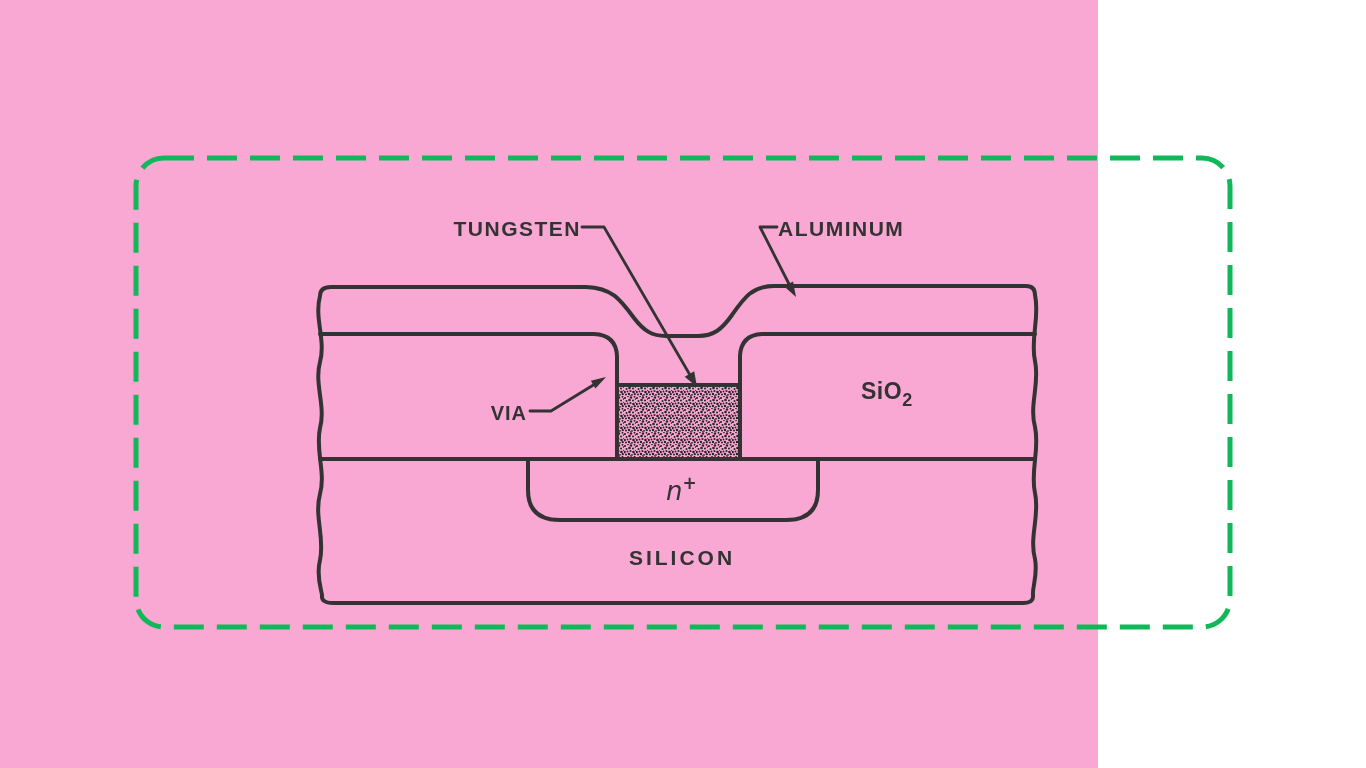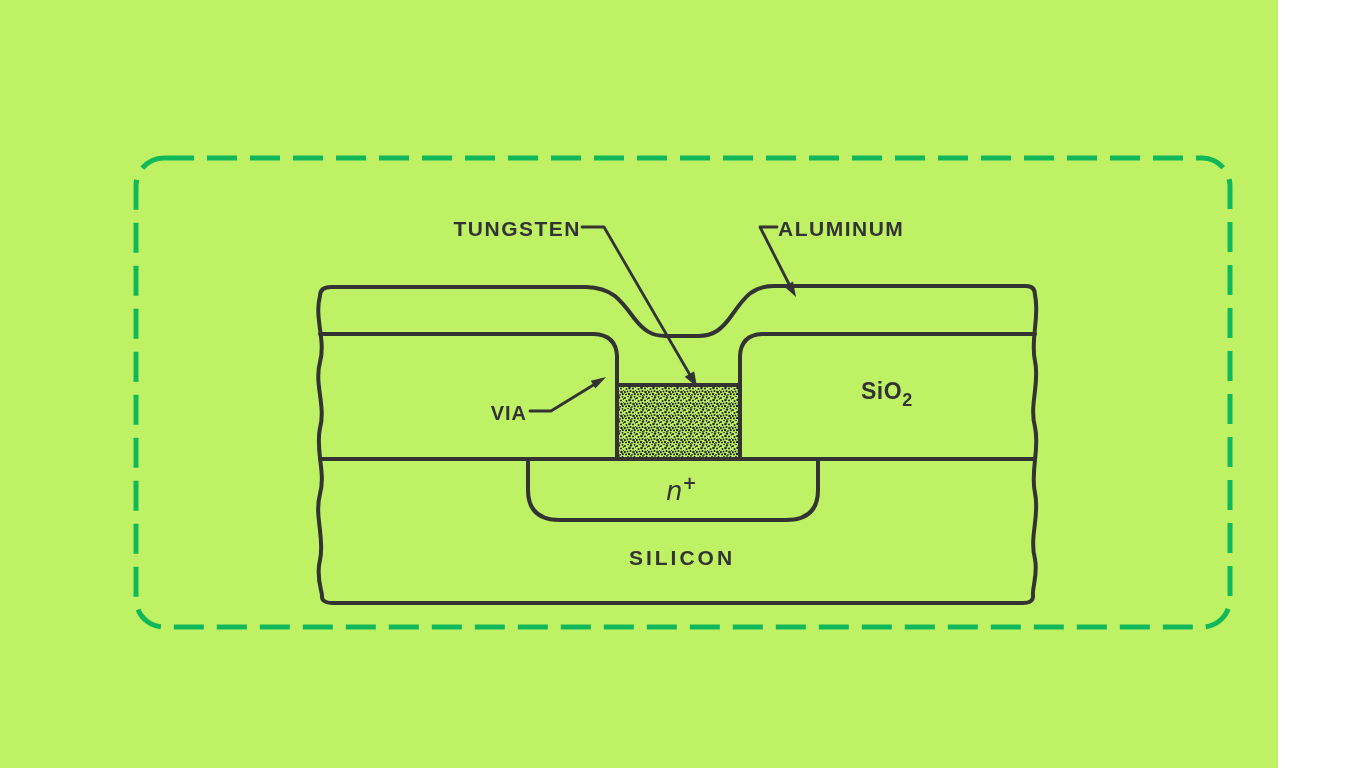--- a/index.html
+++ b/index.html
@@ -6,23 +6,23 @@
     margin: 0;
     padding: 0;
     background: #ffffff;
     width: 1366px;
     height: 768px;
     overflow: hidden;
     font-family: "Liberation Sans", sans-serif;
   }
   .canvas {
     position: relative;
-    width: 1278px;
+    width: 1098px;
     height: 768px;
-    background: #bef264;
+    background: #f9a8d4;
   }
   svg { position: absolute; top: 0; left: 0; }
 
   .frame-rect {
     fill: none;
     stroke-width: 5;
     stroke-dasharray: 30 13;
   }
   .ink-line {
     fill: none;

